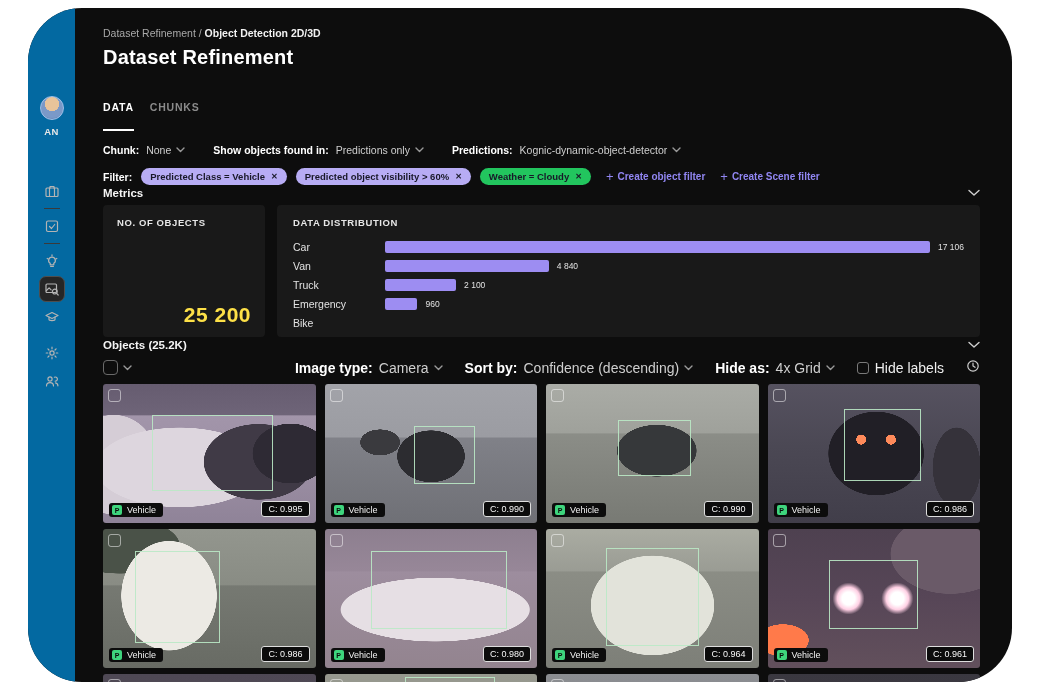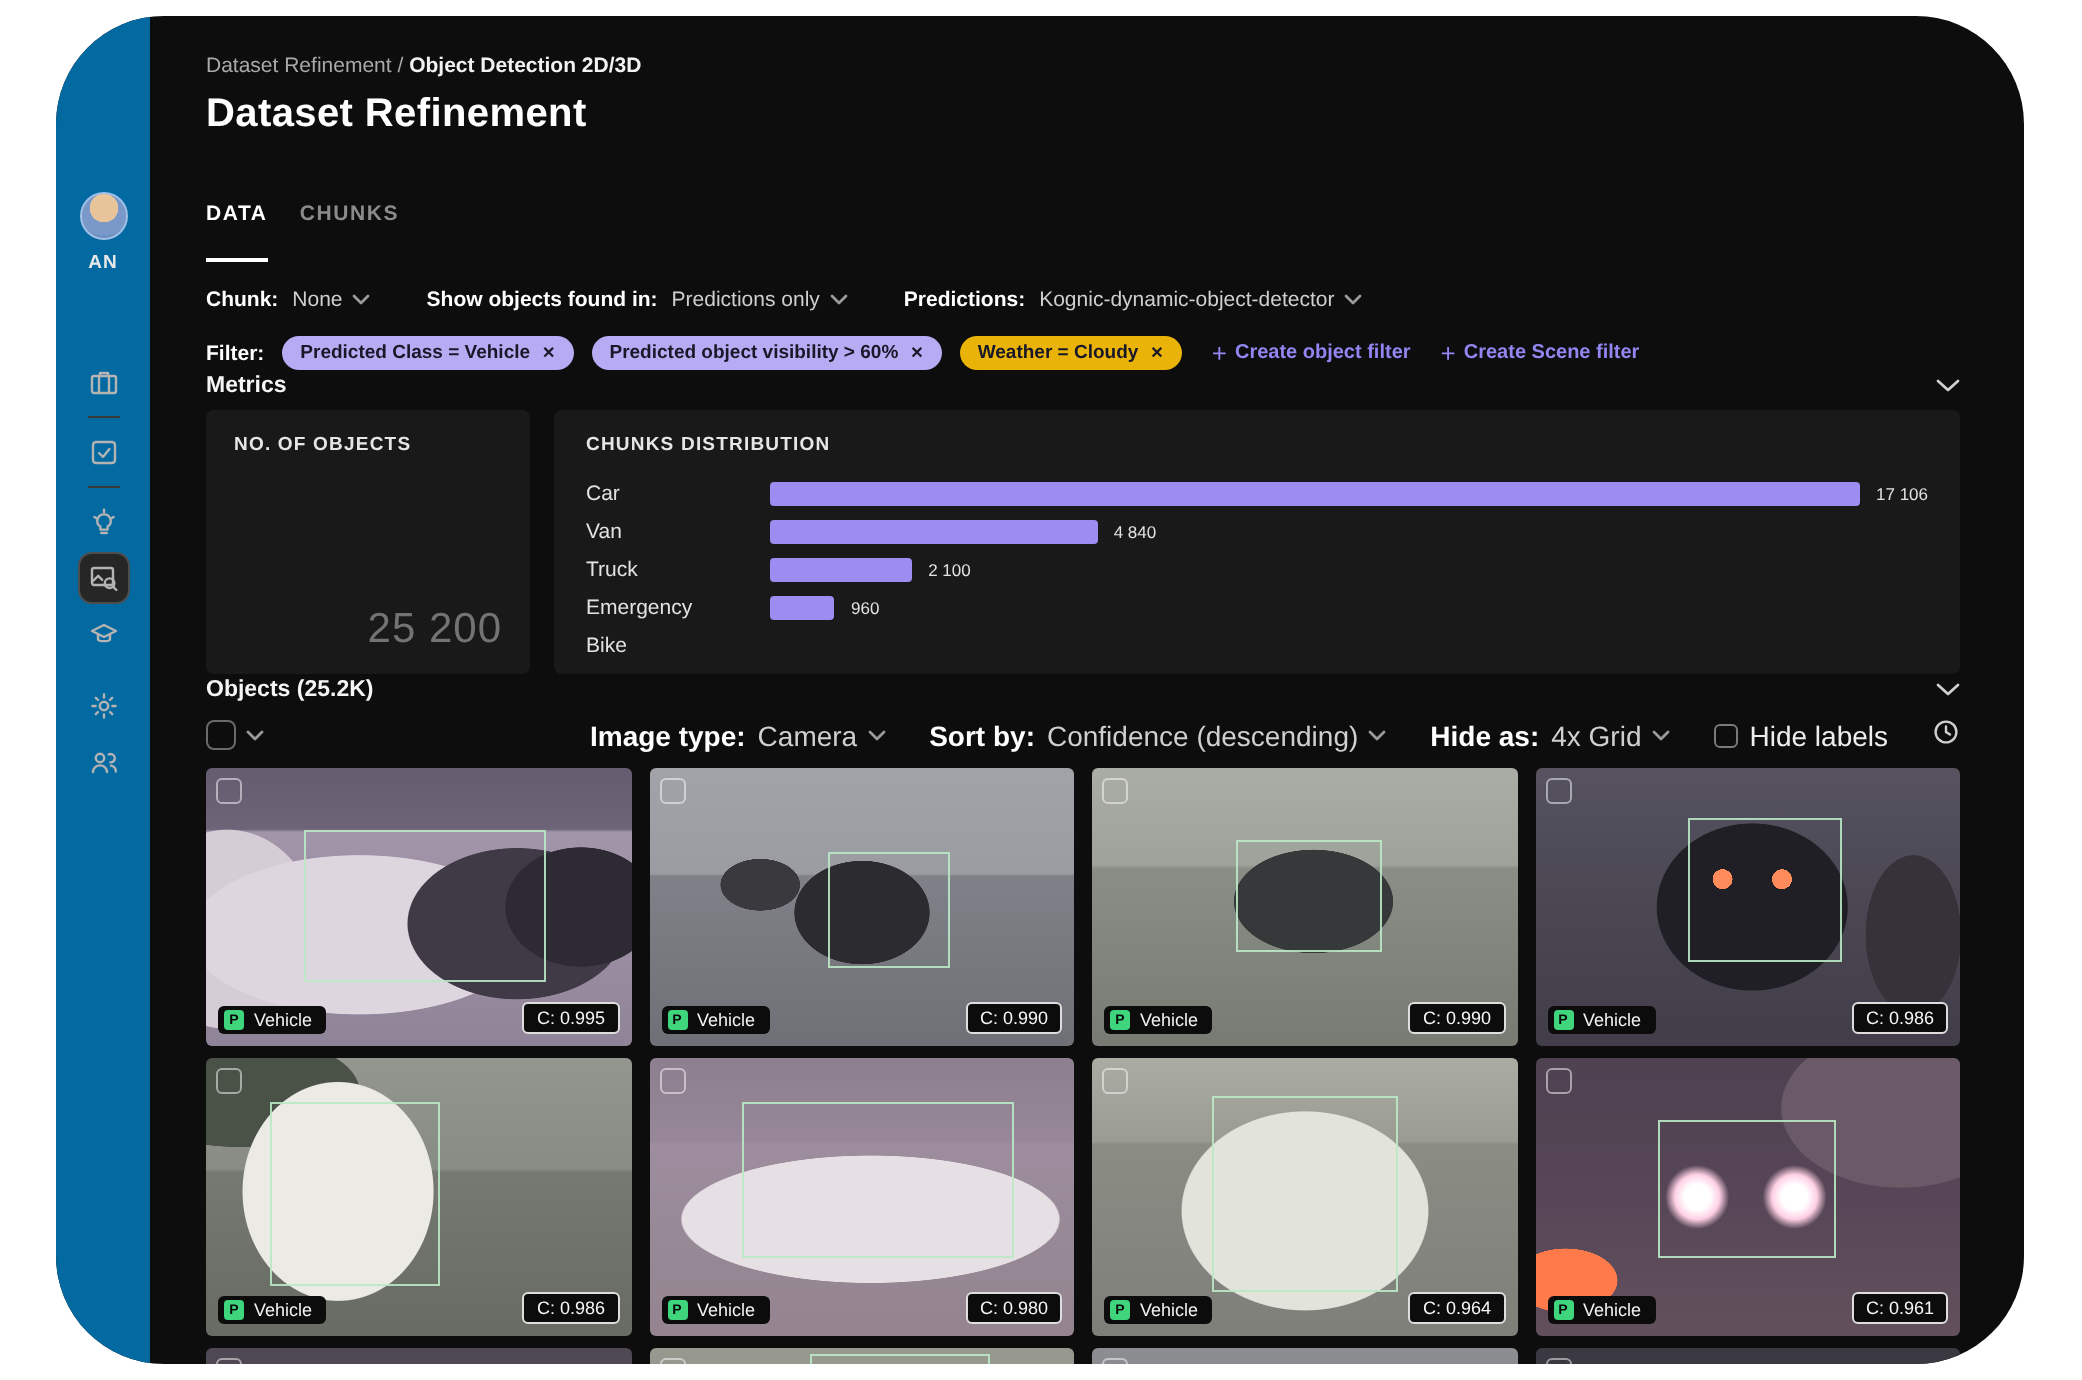--- a/index.html
+++ b/index.html
@@ -48,21 +48,21 @@
 
   .section-head { display:flex; align-items:center; justify-content:space-between; margin-top:2px; }
   .section-title { font-size:11.5px; font-weight:700; color:#f5f5f5; }
   .section-chev { width:12px; height:8px; cursor:pointer; }
   .section-chev polyline { fill:none; stroke:#cfcfcf; stroke-width:1.4; stroke-linecap:round; stroke-linejoin:round; }
 
   
   .metric-cards { display:flex; gap:12px; margin-top:6px; height:132px; }
   .no-objects-card { width:162px; background:#191919; border-radius:4px; padding:12px 14px 10px 14px; display:flex; flex-direction:column; justify-content:space-between; }
   .metric-card-title { font-size:9.5px; font-weight:700; letter-spacing:.6px; color:#e6e6e6; }
-  .no-objects-value { align-self:flex-end; font-size:21px; font-weight:400; color:#737373; letter-spacing:.5px; }
+  .no-objects-value { align-self:flex-end; font-size:21px; font-weight:700; color:#fde047; letter-spacing:.5px; }
   .chart-card { flex:1; background:#191919; border-radius:4px; padding:12px 16px 8px 16px; }
   .bar-rows { margin-top:9px; }
   .bar-row { display:flex; align-items:center; height:19px; }
   .bar-cat { width:92px; font-size:10.5px; color:#e2e2e2; }
   .bar-track { flex:1; display:flex; align-items:center; gap:8px; }
   .bar { height:12px; border-radius:2px; }
   .bar-val { font-size:8.5px; color:#e2e2e2; white-space:nowrap; }
 
   
   .objects-toolbar { display:flex; align-items:center; justify-content:space-between; margin-top:8px; }
@@ -244,21 +244,21 @@
     <div class="filter-row">
       <span class="filter-label">Filter:</span>
       <span class="chip" style="background: rgb(183, 172, 244);">
         <span>Predicted Class = Vehicle</span>
         <span class="chip-x">✕</span>
       </span>
       <span class="chip" style="background: rgb(183, 172, 244);">
         <span>Predicted object visibility &gt; 60%</span>
         <span class="chip-x">✕</span>
       </span>
-      <span class="chip" style="background: #eab308;">
+      <span class="chip" style="background: #22c55e;">
         <span>Weather = Cloudy</span>
         <span class="chip-x">✕</span>
       </span>
       <span class="create-link">
         <span class="plus">+</span>
         <span>Create object filter</span>
       </span>
       <span class="create-link">
         <span class="plus">+</span>
         <span>Create Scene filter</span>
@@ -271,21 +271,21 @@
           <polyline points="1,1.5 6,6 11,1.5"></polyline>
         </svg>
     </div>
 
     <div class="metric-cards">
       <div class="no-objects-card">
         <div class="metric-card-title">NO. OF OBJECTS</div>
         <div class="no-objects-value">25 200</div>
       </div>
       <div class="chart-card">
-        <div class="metric-card-title">CHUNKS DISTRIBUTION</div>
+        <div class="metric-card-title">DATA DISTRIBUTION</div>
         <div class="bar-rows">
           <div class="bar-row">
             <span class="bar-cat">Car</span>
             <span class="bar-track">
                 <span class="bar" style="width: 100%; background: rgb(157, 141, 242);"></span>
                 <span class="bar-val">17 106</span>
               </span>
           </div>
           <div class="bar-row">
             <span class="bar-cat">Van</span>

